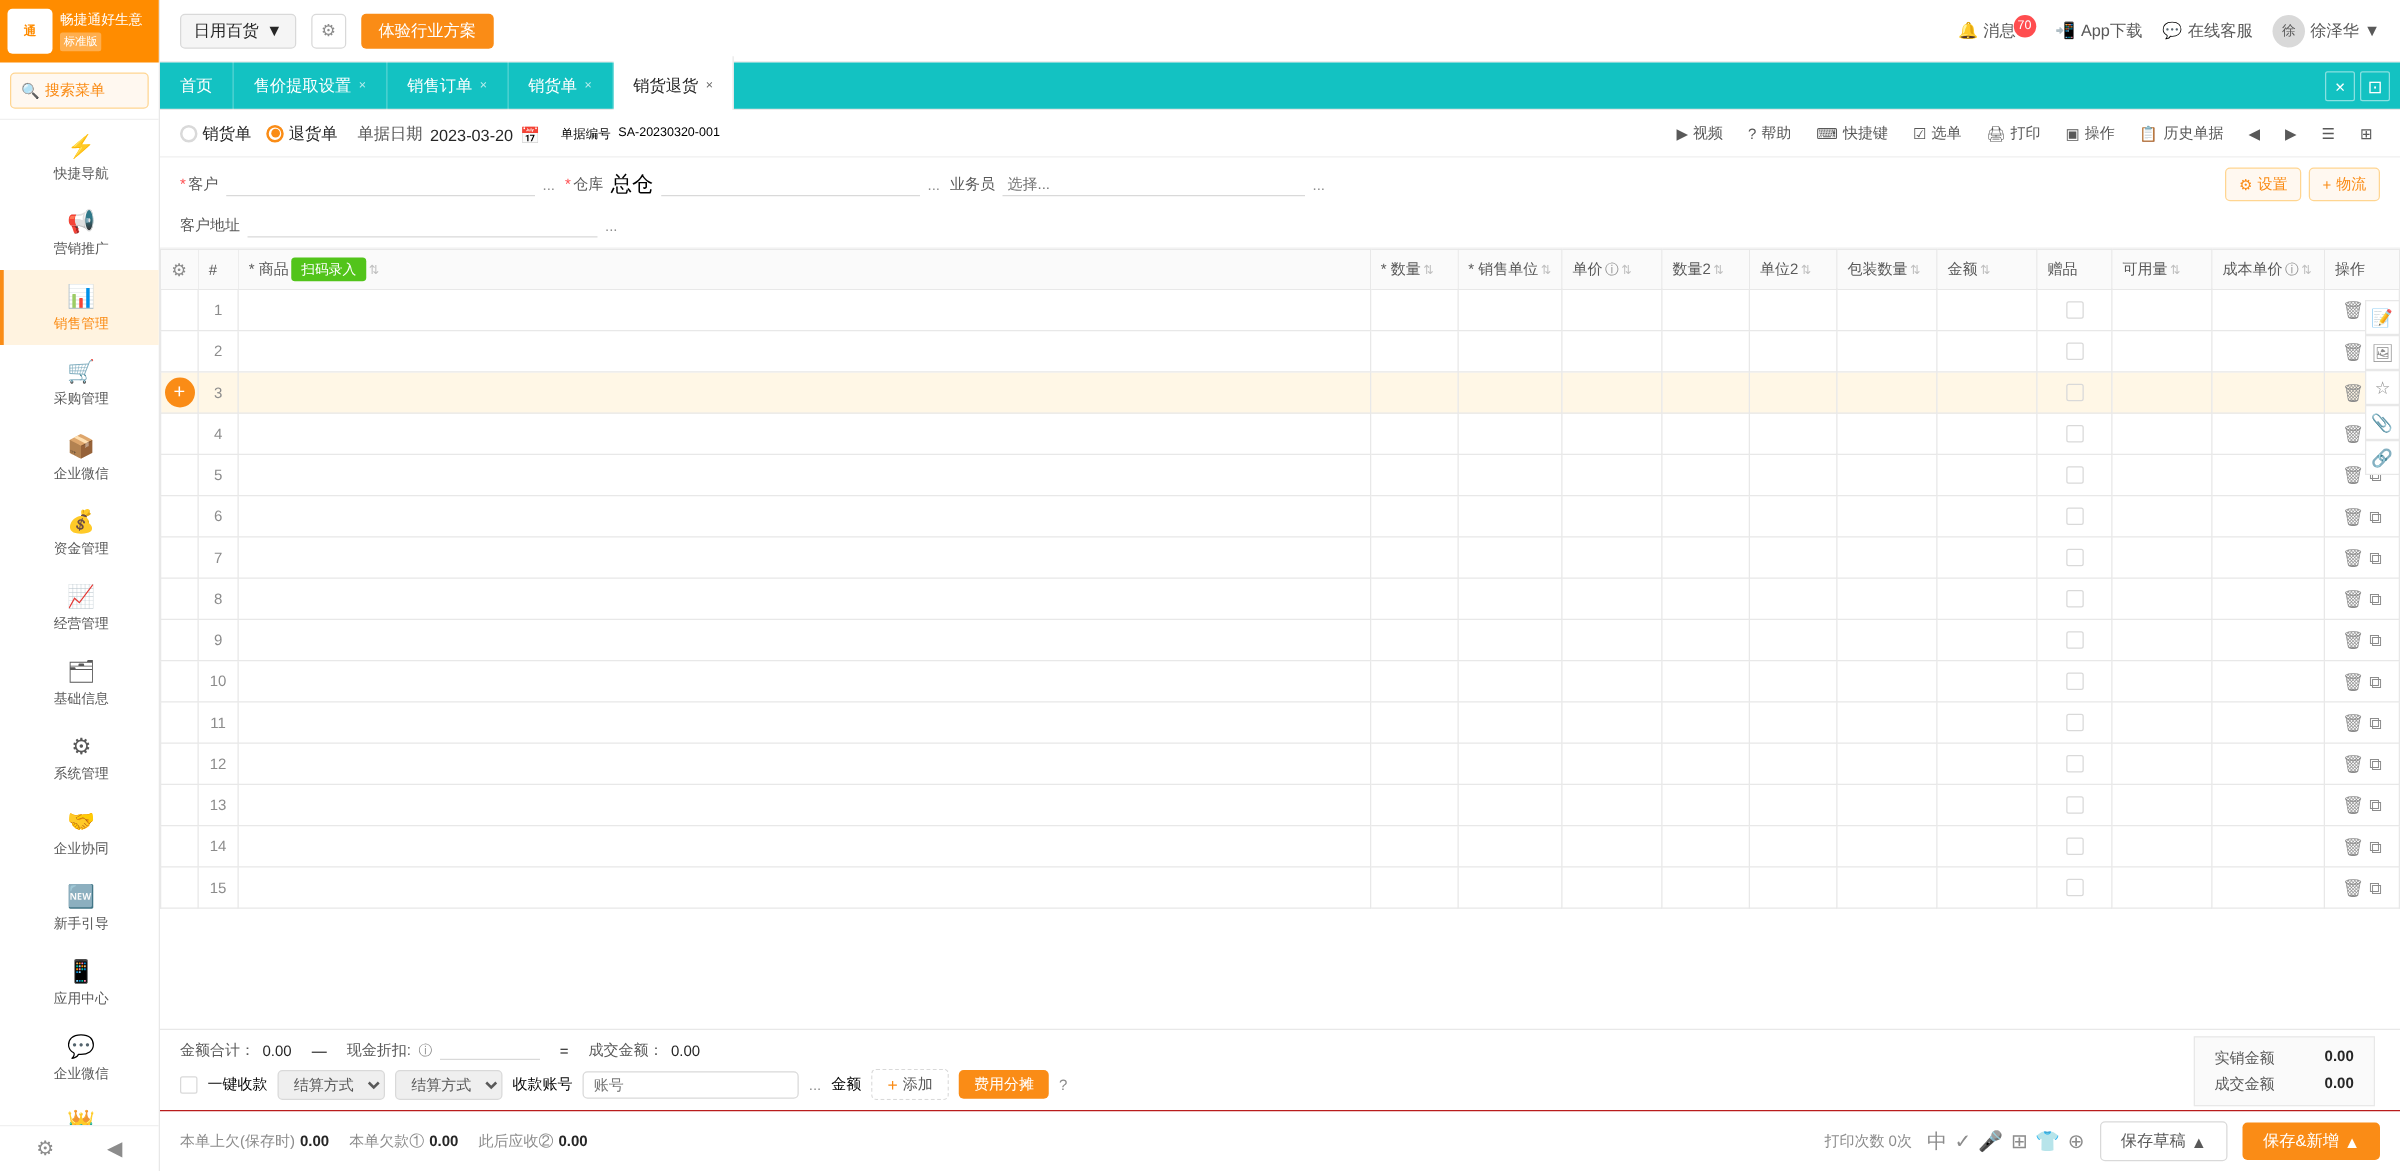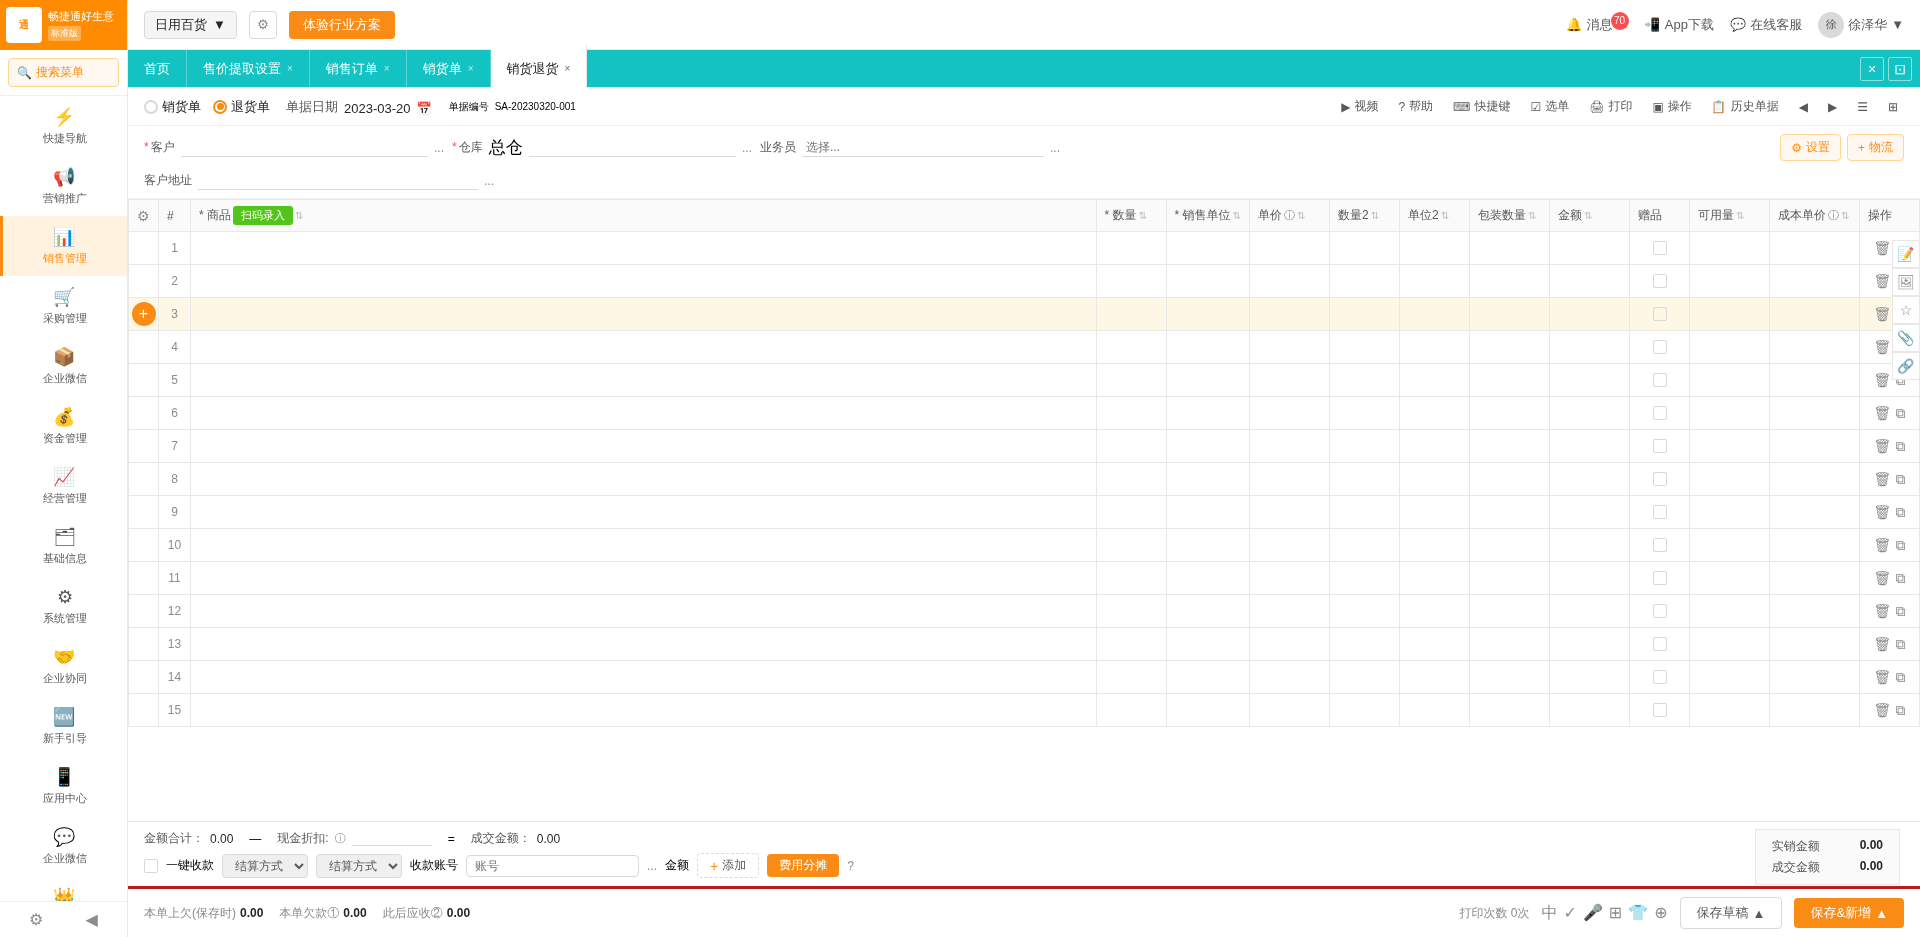--- a/index.html
+++ b/index.html
@@ -105,21 +105,21 @@
     .footer-checkbox { width: 14px; height: 14px; border: 1px solid #d9d9d9; border-radius: 2px; cursor: pointer; }
     .footer-select { border: 1px solid #d9d9d9; border-radius: 4px; padding: 3px 8px; font-size: 12px; color: #595959; cursor: pointer; }
     .footer-input { border: 1px solid #d9d9d9; border-radius: 4px; padding: 3px 8px; font-size: 12px; color: #595959; min-width: 80px; }
     .footer-dots { color: #8c8c8c; cursor: pointer; font-size: 12px; }
     .add-btn { background: #fff; border: 1px dashed #d9d9d9; border-radius: 4px; padding: 3px 12px; cursor: pointer; font-size: 12px; color: #595959; display: flex; align-items: center; gap: 4px; }
     .add-btn .plus { color: #fa8c16; font-size: 14px; }
     .expense-btn { background: #fa8c16; color: #fff; border: none; border-radius: 4px; padding: 3px 12px; cursor: pointer; font-size: 12px; }
     .help-icon { color: #8c8c8c; cursor: pointer; font-size: 12px; }
 
     
-    .bottom-bar { background: #fff; border-top: 3px solid #b91c1c; padding: 8px 16px; display: flex; align-items: center; justify-content: space-between; flex-shrink: 0; }
+    .bottom-bar { background: #fff; border-top: 1px solid #b91c1c; padding: 8px 16px; display: flex; align-items: center; justify-content: space-between; flex-shrink: 0; }
     .bottom-left { display: flex; align-items: center; gap: 16px; font-size: 12px; color: #595959; }
     .bottom-stat { display: flex; align-items: center; gap: 4px; }
     .bottom-stat label { color: #8c8c8c; }
     .bottom-stat .value { color: #262626; font-weight: bold; }
     .bottom-right { display: flex; align-items: center; gap: 12px; }
     .print-info { font-size: 12px; color: #8c8c8c; }
     .bottom-tools { display: flex; gap: 6px; }
     .tool-icon { color: #8c8c8c; font-size: 16px; cursor: pointer; }
     .save-draft-btn { background: #fff; border: 1px solid #d9d9d9; border-radius: 4px; padding: 6px 16px; cursor: pointer; font-size: 13px; color: #595959; display: flex; align-items: center; gap: 4px; }
     .save-new-btn { background: #fa8c16; color: #fff; border: none; border-radius: 4px; padding: 6px 16px; cursor: pointer; font-size: 13px; display: flex; align-items: center; gap: 4px; }

